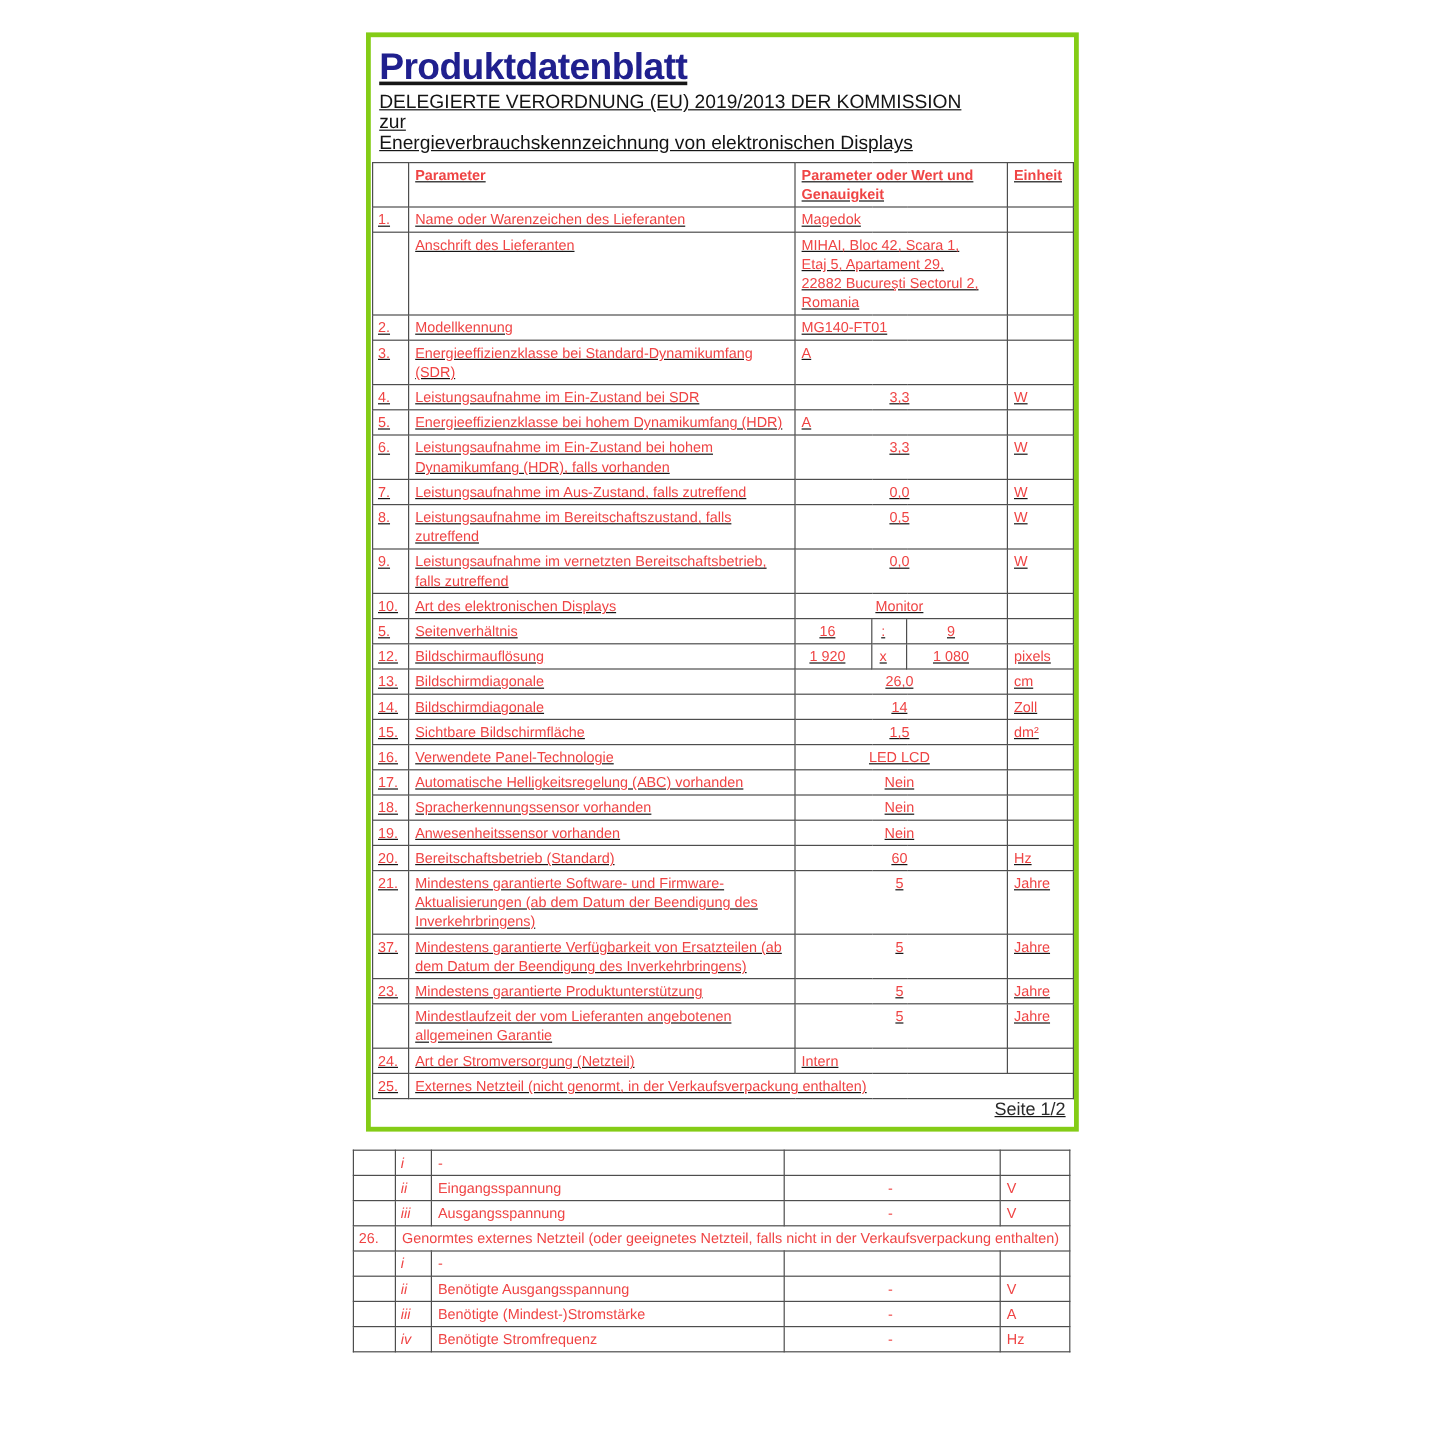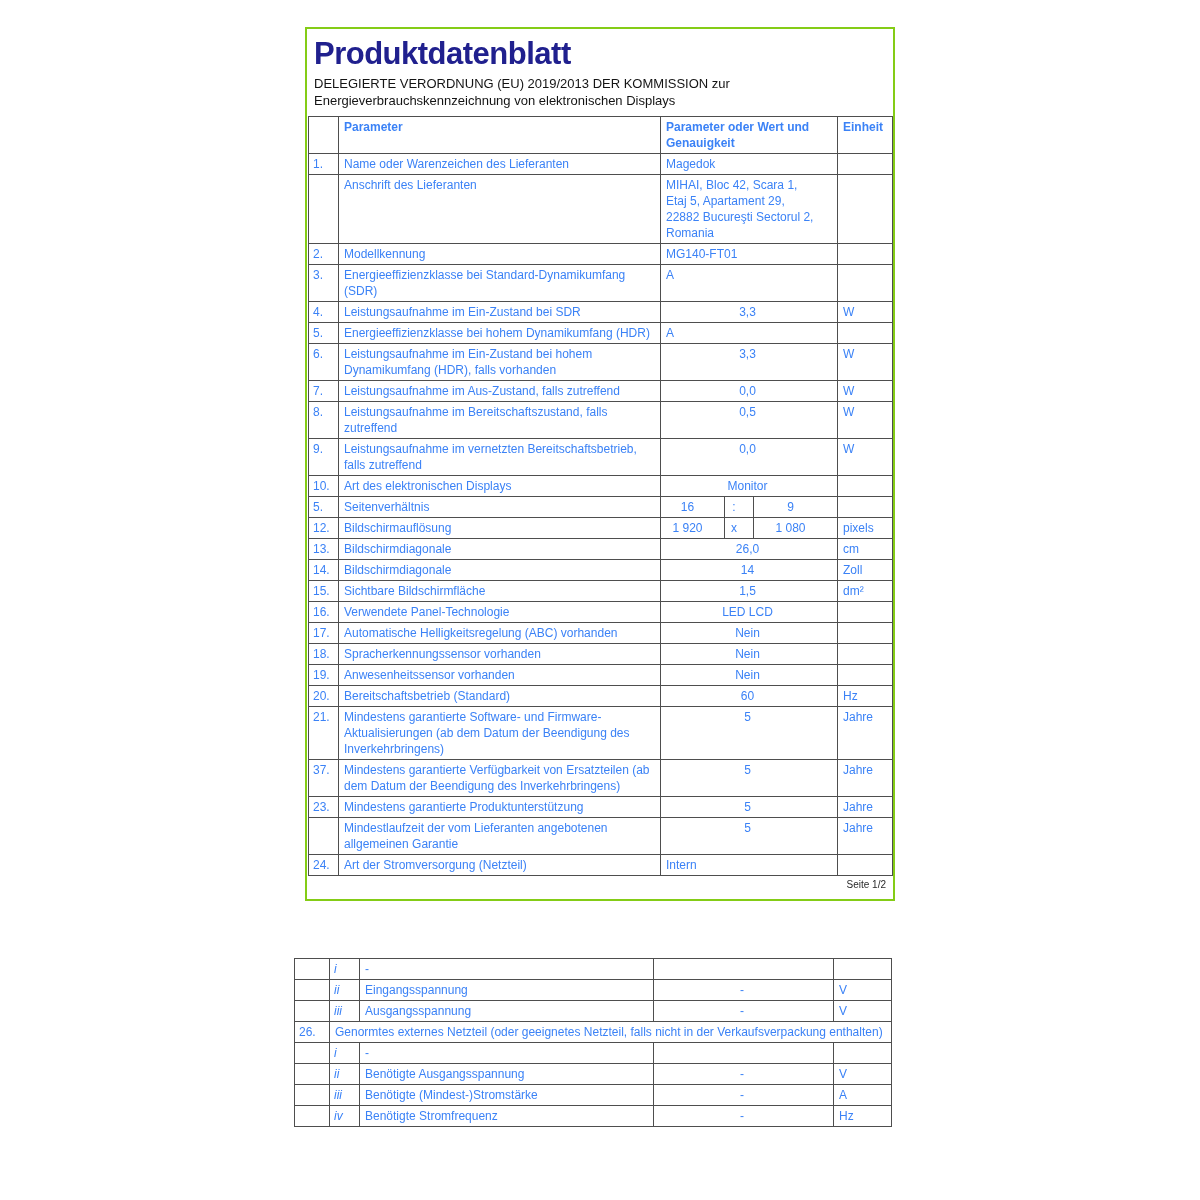--- a/index.html
+++ b/index.html
@@ -3,47 +3,48 @@
 <meta charset="utf-8">
 <style>
   html, body { margin:0; padding:0; }
   body {
     width:1200px; height:1200px; position:relative; overflow:hidden;
     background:#ffffff; color:#161616;
     font-family:"Liberation Sans", sans-serif;
   }
   .page-card {
     position:absolute; left:305px; top:27px; width:586px;
-    background:#ffffff; border:2px solid #84cc16;
+    background:#ffffff; border:4px solid #84cc16;
     padding:6px 0 4px 0;
+    text-decoration:underline;
   }
   .title {
     margin:2px 0 4px 7px;
     font-size:31px; font-weight:700; line-height:1.1;
     color:#20208e; letter-spacing:-0.5px;
   }
-  .subtitle { margin:0 90px 7px 7px; font-size:13px; line-height:17px; color:#141414; }
+  .subtitle { margin:0 90px 7px 7px; font-size:16px; line-height:17px; color:#141414; }
   table.ds {
     border-collapse:collapse; table-layout:fixed;
-    margin-left:1px; font-size:12px; line-height:16px; color:#3b82f6;
+    margin-left:1px; font-size:12px; line-height:16px; color:#ef4444;
   }
   #table1 { width:584px; }
   .ds td, .ds th {
     border:1px solid #4e4e4e; padding:2px 5px;
     vertical-align:top; word-wrap:break-word; overflow:hidden;
   }
   .ds th { text-align:left; font-weight:700; }
   .ds td.num { padding-left:4px; padding-right:2px; }
   .ds td.val-right { text-align:center; padding-right:8px; }
   .ds td.val-left { text-align:left; white-space:pre-line;margin-left:41px; }
   .ds td.sub { text-align:center; padding-left:2px; padding-right:12px; }
   .ds td.unit { text-align:left; }
   .ds td.roman { font-style:italic; padding-left:4px; }
   .page-indicator {
-    text-align:right; font-size:10px; line-height:12px;
+    text-align:right; font-size:15px; line-height:12px;
     margin:3px 7px 4px 0; color:#2a2a2a;
   }
   .t2 { position:absolute; left:293px; top:958px; width:597px; }
 </style>
 </head>
 <body>
 
 <div class="page-card">
   <h1 class="title">Produktdatenblatt</h1>
   <div class="subtitle">
@@ -225,20 +226,24 @@
           <td class="param">Mindestlaufzeit der vom Lieferanten angebotenen allgemeinen Garantie</td>
           <td class="val-right" colspan="3">5</td>
           <td class="unit">Jahre</td>
         </tr>
         <tr>
           <td class="num">24.</td>
           <td class="param">Art der Stromversorgung (Netzteil)</td>
           <td class="val-left" colspan="3">Intern</td>
           <td class="unit"></td>
         </tr>
+        <tr>
+          <td class="num">25.</td>
+          <td class="param" colspan="5">Externes Netzteil (nicht genormt, in der Verkaufsverpackung enthalten)</td>
+        </tr>
       </tbody>
   </table>
 
   <div class="page-indicator">Seite 1/2</div>
 </div>
 
 <table class="ds t2" id="table2">
   <colgroup>
     <col style="width:35px">
       <col style="width:30px">

